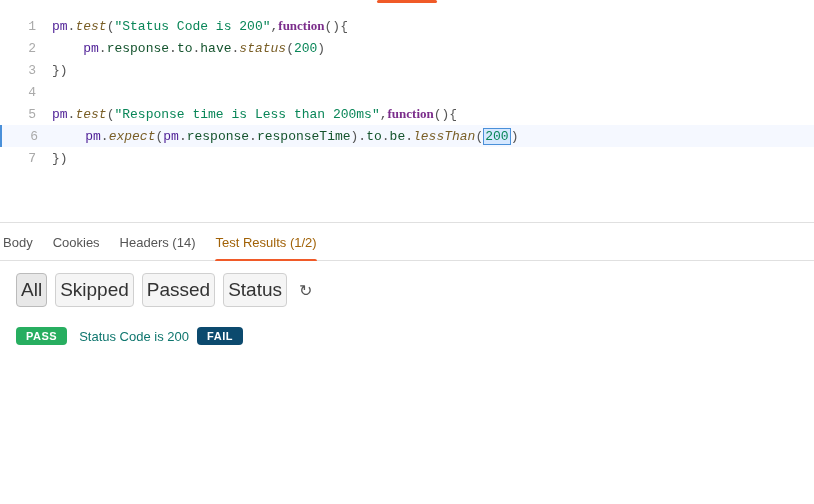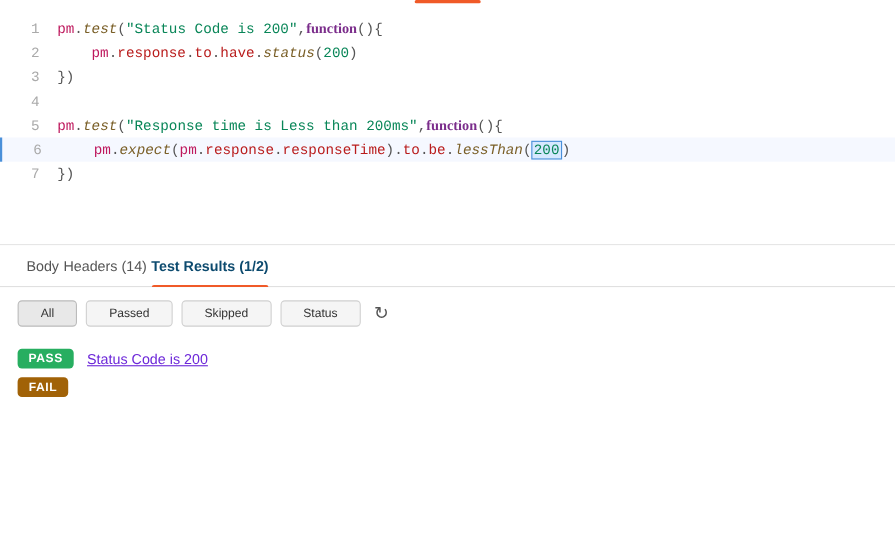--- a/index.html
+++ b/index.html
@@ -45,59 +45,58 @@
     .code-content {
       white-space: pre;
       color: #333;
     }
 
     
     .kw-purple { color: #7b2d8b; font-weight: bold; font-family: Liberation Serif, serif; }
     .str-green { color: #098658; }
     .num-green { color: #098658; }
     .fn-yellow { color: #795e26; font-style: italic; }
-    .obj-cyan { color: #be185d; }
+    .obj-cyan { color: #4c1d95; }
     .punct { color: #555; }
-    .param-blue { color: #b91c1c; text-align: center; }
+    .param-blue { color: #14532d; text-align: center; }
 
     
     .cursor-highlight {
       background: #d6e8ff;
       border: 1px solid #4a90d9;
       padding: 0 1px;
     }
 
     
     .bottom-panel {
       background: #fff;
     }
 
     
     .tabs-bar {
       display: flex;
-      align-items: center;
       border-bottom: 1px solid #e0e0e0;
-      padding: 0 24px;
+      padding: 0 3px;
       height: 38px;
-      gap: 4px;
+      gap: 20px;
     }
 
     .tab-item {
       cursor: pointer;
       color: #555;
       font-size: 13px;
       height: 38px;
       display: flex;
       align-items: center;
       position: relative;
     }
 
     .tab-item.active {
-      color: #0c4a6e;
-      font-weight: 700;
+      color: #a16207;
+      font-weight: 400;
     }
 
     .tab-item.active::after {
       content: '';
       position: absolute;
       bottom: 0;
       left: 0;
       right: 0;
       height: 2px;
       background: #f05a28;
@@ -106,47 +105,47 @@
 
     
     .filter-bar {
       display: flex;
       align-items: center;
       padding: 12px 16px;
       gap: 8px;
     }
 
     .filter-btn {
-      padding: 5px 20px;
+      padding: 5px 4px;
       border: 1px solid #d0d0d0;
       border-radius: 4px;
       background: #f5f5f5;
       cursor: pointer;
-      font-size: 11px;
+      font-size: 19px;
       color: #333;
     }
 
     .filter-btn.active {
       background: #e8e8e8;
       border-color: #bbb;
       font-weight: 500;
     }
 
     .refresh-icon {
       cursor: pointer;
       color: #555;
       font-size: 16px;
       margin-left: 4px;
     }
 
     
     .results-list {
       padding: 8px 16px;
       display: flex;
-      flex-direction: column;
+      flex-direction: row;
       gap: 8px;
     }
 
     .result-row {
       display: flex;
       align-items: center;
       gap: 12px;
       font-size: 13px;
     }
 
@@ -160,26 +159,25 @@
       flex-shrink: 0;
       min-width: 46px;
       text-align: center;
     }
 
     .badge-pass {
       background: #27ae60;
     }
 
     .badge-fail {
-      background: #a16207;
+      background: #0c4a6e;
     }
 
     .result-text {
-      color: #6d28d9;
-      text-decoration: underline;
+      color: #0f766e;
     }
 
     
     .top-accent {
       height: 3px;
       background: transparent;
       position: relative;
       border-bottom: none;
     }
     .top-accent-line {
@@ -229,28 +227,29 @@
     <div class="code-line">
       <span class="line-number">7</span>
       <span class="code-content"><span class="punct">})</span></span>
     </div>
   </div>
 
 <div class="bottom-panel">
 
   <div class="tabs-bar" id="tabs-bar">
   <div class="tab-item">Body</div>
+      <div class="tab-item">Cookies</div>
       <div class="tab-item">Headers (14)</div>
       <div class="tab-item active">Test Results (1/2)</div>
     </div>
 
   <div class="filter-bar" id="filter-bar">
   <button class="filter-btn active">All</button>
+      <button class="filter-btn">Skipped</button>
       <button class="filter-btn">Passed</button>
-      <button class="filter-btn">Skipped</button>
       <button class="filter-btn">Status</button>
       <span class="refresh-icon">↻</span>
     </div>
 
   <div class="results-list" id="results-list">
   <div class="result-row">
         <span class="badge badge-pass">PASS</span>
         <span class="result-text">Status Code is 200</span>
       </div>
       <div class="result-row">

